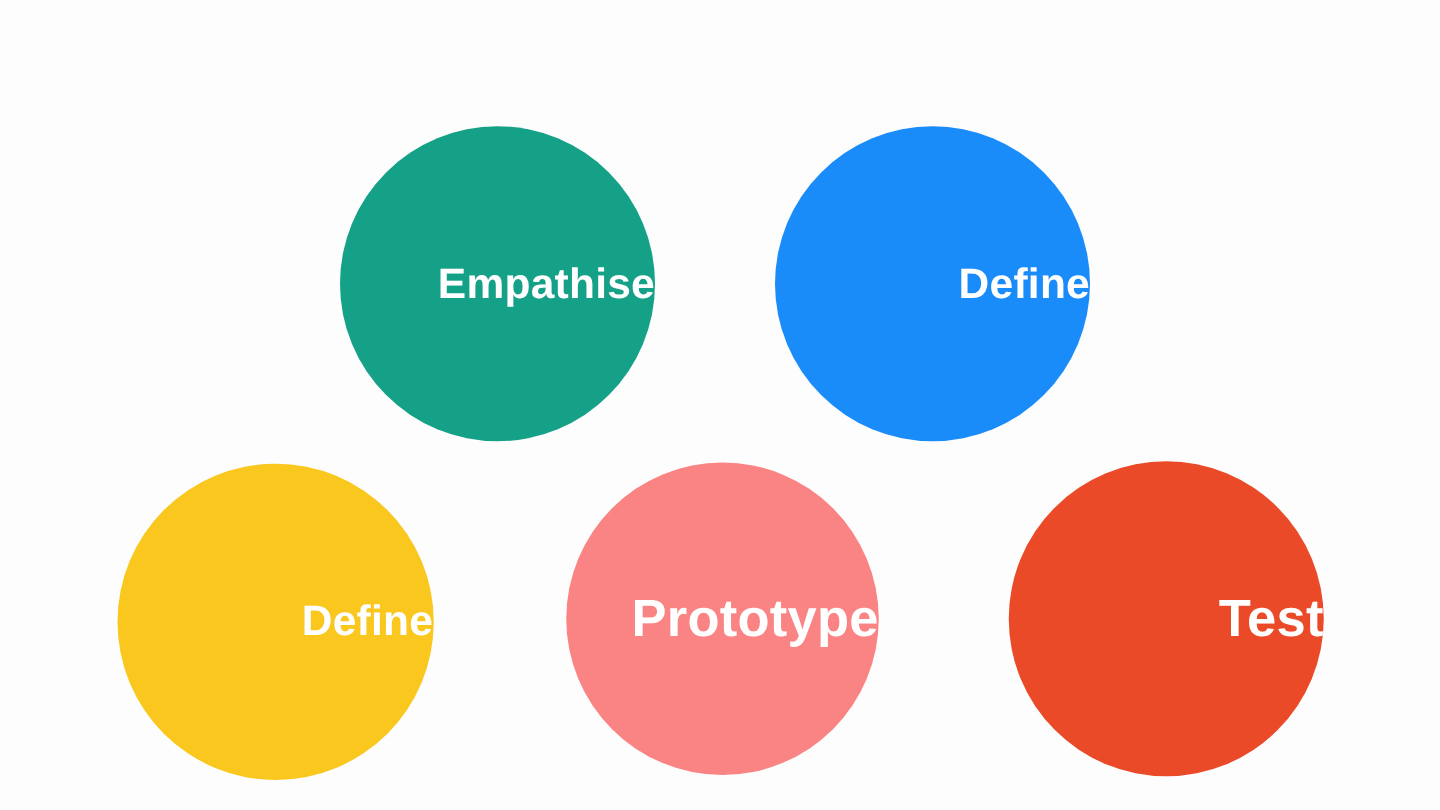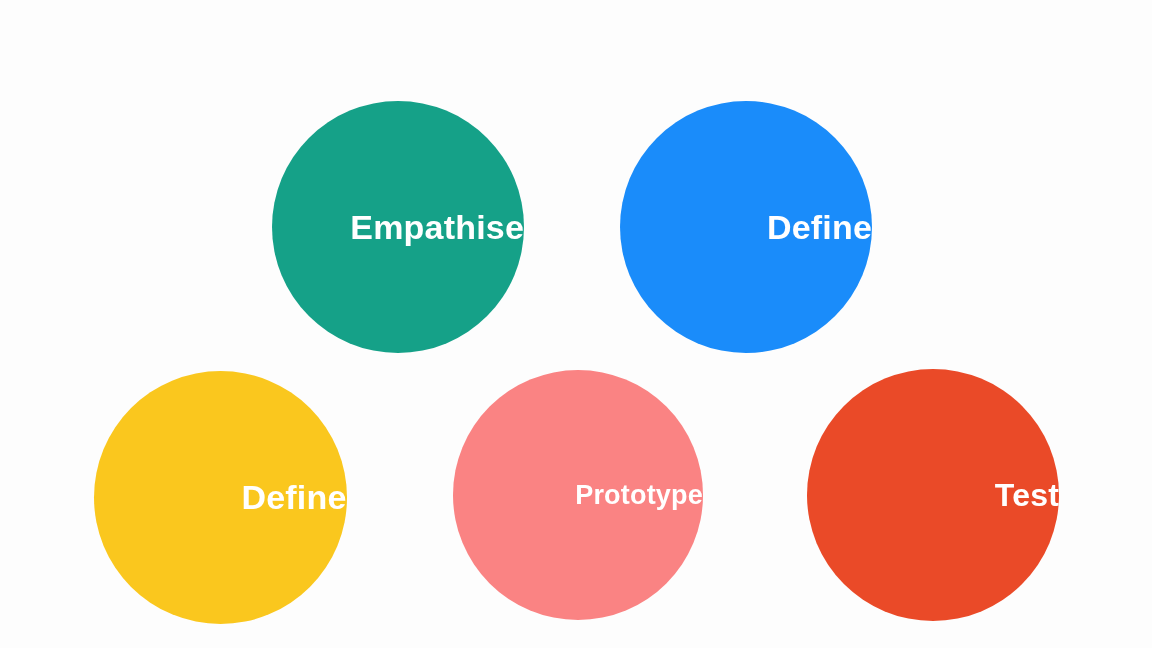--- a/index.html
+++ b/index.html
@@ -49,20 +49,20 @@
 
   <div class="bubble" style="width: 252px; height: 252px; left: 620px; top: 101px; background: rgb(26, 140, 250);">
     <span class="bubble-label" style="color: rgb(255, 255, 255); font-size: 34px; font-weight: bold;">Define</span>
   </div>
 
   <div class="bubble" style="width: 253px; height: 253px; left: 93.5px; top: 370.5px; background: rgb(250, 199, 30);">
     <span class="bubble-label" style="color: rgb(255, 255, 255); font-size: 34px; font-weight: bold;">Define</span>
   </div>
 
   <div class="bubble" style="width: 250px; height: 250px; left: 453px; top: 370px; background: rgb(250, 131, 131);">
-    <span class="bubble-label" style="color: rgb(255, 255, 255); font-size: 27px; font-weight: bold;">Prototype</span>
+    <span class="bubble-label" style="color: rgb(255, 255, 255); font-size: 42px; font-weight: bold;">Prototype</span>
   </div>
 
   <div class="bubble" style="width: 252px; height: 252px; left: 807px; top: 369px; background: rgb(234, 74, 40);">
-    <span class="bubble-label" style="color: rgb(255, 255, 255); font-size: 32px; font-weight: bold;">Test</span>
+    <span class="bubble-label" style="color: rgb(255, 255, 255); font-size: 42px; font-weight: bold;">Test</span>
   </div>
 
 </div>
 
 </body></html>

